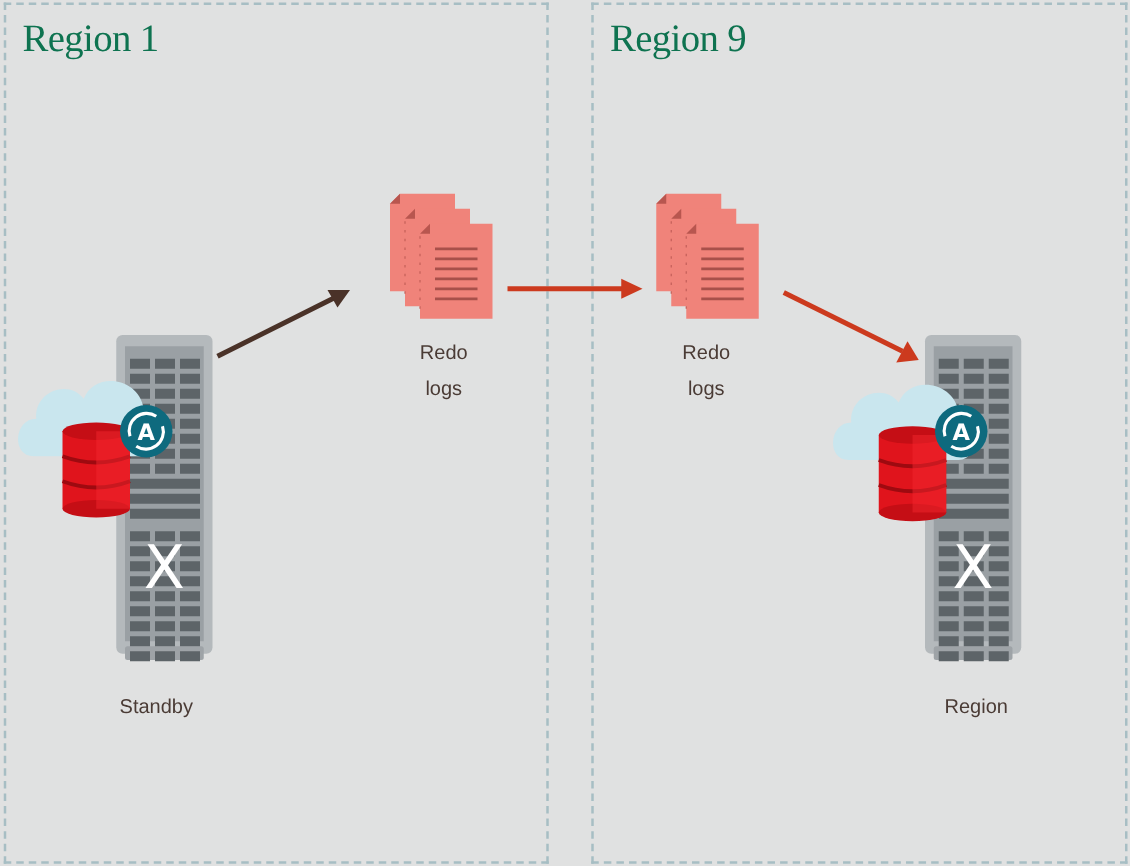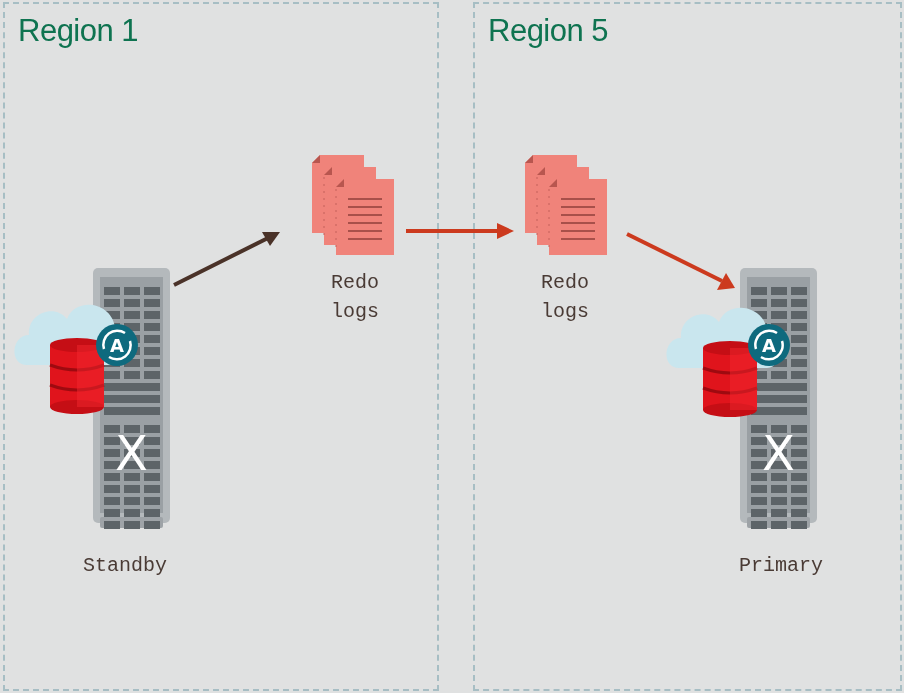--- a/index.html
+++ b/index.html
@@ -1,31 +1,31 @@
 <!DOCTYPE html>
 <html><head>
 <meta charset="utf-8">
 <style>
   html,body{margin:0;padding:0;}
   body{width:904px;height:693px;background:#e0e1e1;position:relative;overflow:hidden;font-family:"Liberation Sans","DejaVu Sans",sans-serif;}
   .region{position:absolute;border:2px dashed #a7bec4;box-sizing:border-box;}
   #r1{left:3px;top:2px;width:436px;height:689px;}
   #r2{left:473px;top:2px;width:429px;height:689px;}
-  .rtitle{position:absolute;font-size:31px;color:#0e7350;font-family:Liberation Sans, sans-serif;letter-spacing:-0.5px;}
-  .lbl{position:absolute;font-size:20px;color:#4a3b35;text-align:center;line-height:29px;font-family:Liberation Mono, monospace;}
+  .rtitle{position:absolute;font-size:31px;color:#0e7350;font-family:Liberation Serif, serif;letter-spacing:-0.5px;}
+  .lbl{position:absolute;font-size:16px;color:#4a3b35;text-align:center;line-height:29px;font-family:Liberation Sans, sans-serif;}
   svg.abs{position:absolute;left:0;top:0;}
 </style>
 </head>
 <body>
 
 <div class="region" id="r1"></div>
 <div class="region" id="r2"></div>
 
 <div class="rtitle" style="left:18px;top:13px;">Region 1</div>
-<div class="rtitle" style="left:488px;top:13px;">Region 5</div>
+<div class="rtitle" style="left:488px;top:13px;">Region 9</div>
 
 <svg class="abs" width="904" height="693">
   <defs>
     <g id="docs">
 
       <g>
         <path d="M8 0 H52 V78 H0 V8 Z" fill="#f0837a"></path>
         <path d="M0 8 L8 0 V8 Z" fill="#b8564f"></path>
       </g>
       <g transform="translate(12,12)">
@@ -242,13 +242,13 @@
 
 <div class="lbl" style="left:300px;top:268px;width:110px;">
   <div>Redo</div>
   <div>logs</div>
 </div>
 <div class="lbl" style="left:510px;top:268px;width:110px;">
   <div>Redo</div>
   <div>logs</div>
 </div>
 <div class="lbl" style="left:60px;top:551px;width:130px;">Standby</div>
-<div class="lbl" style="left:716px;top:551px;width:130px;">Primary</div>
+<div class="lbl" style="left:716px;top:551px;width:130px;">Region</div>
 
 </body></html>

